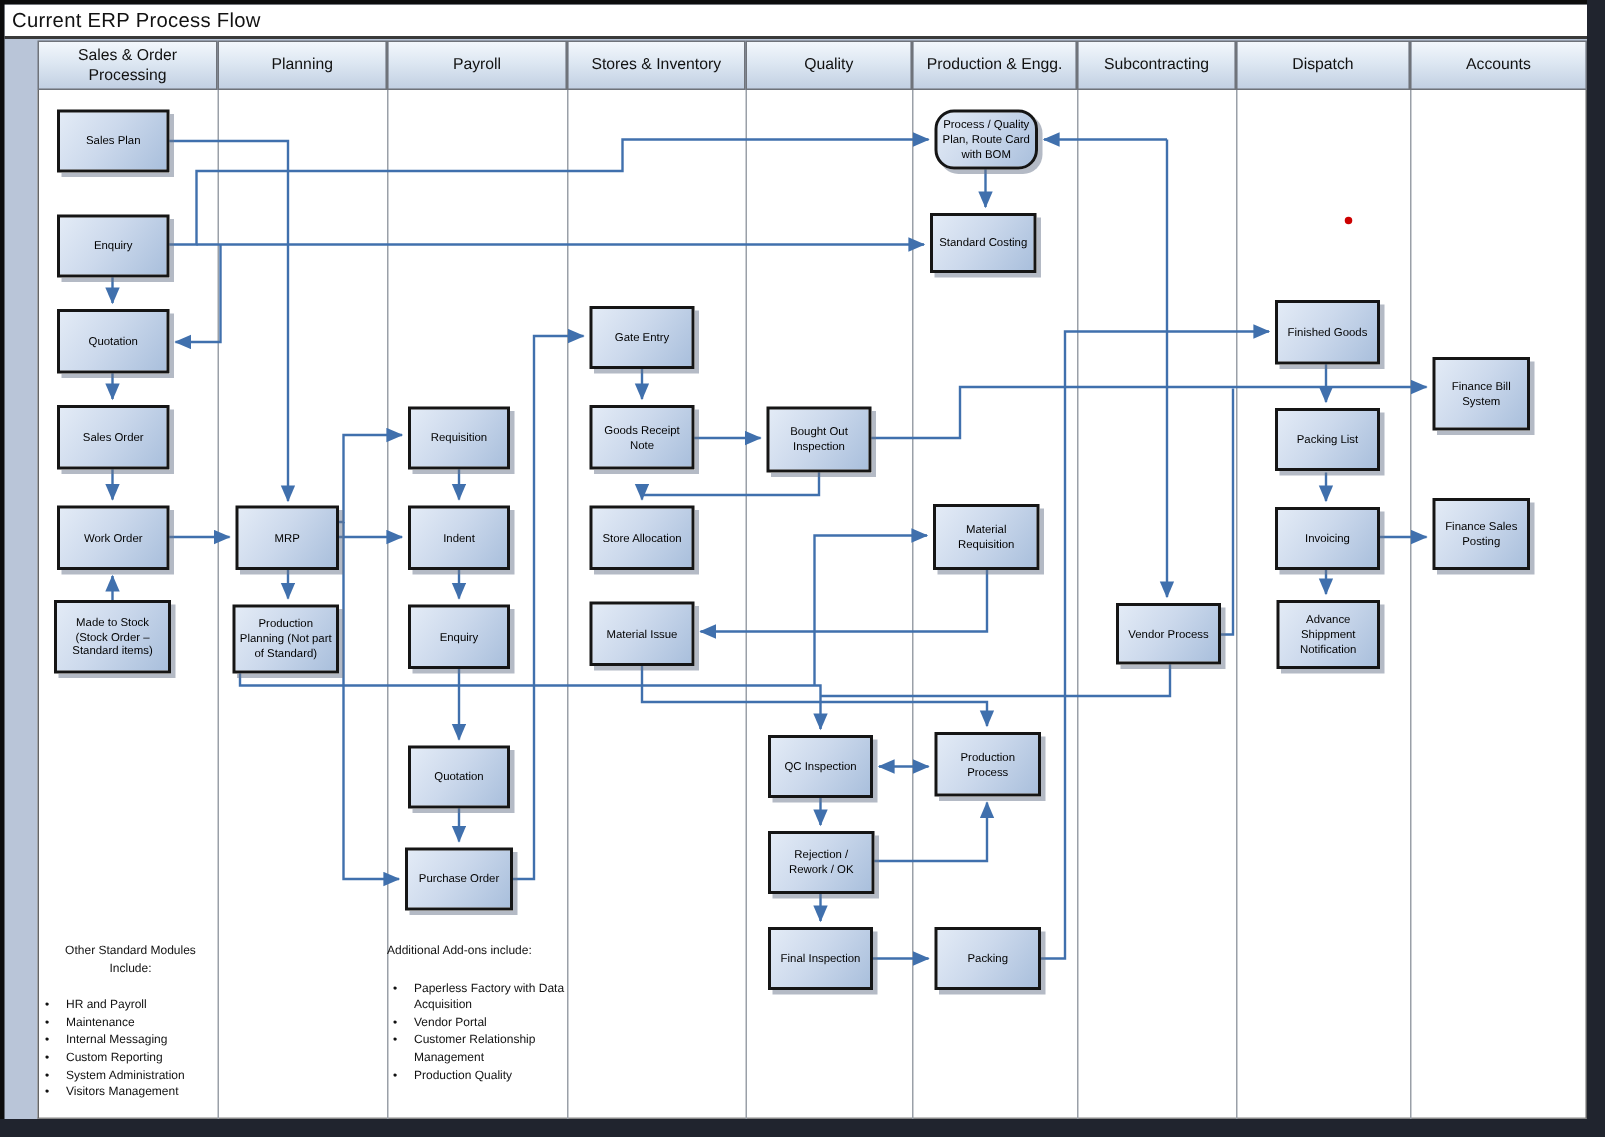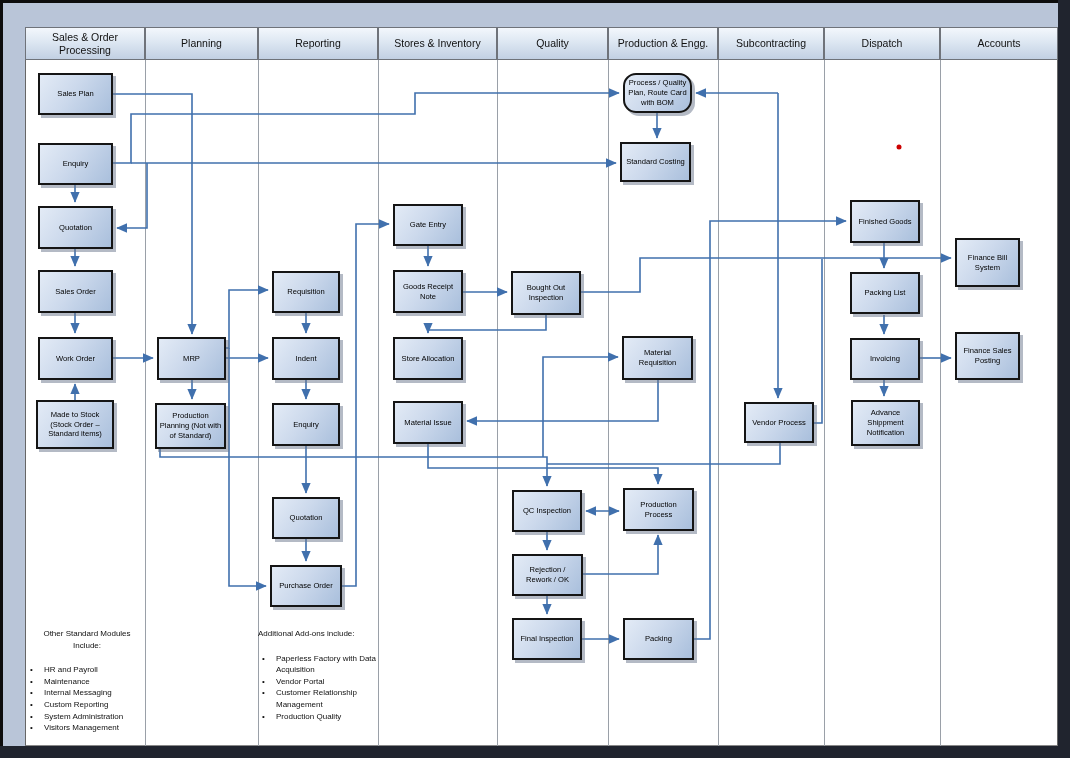--- a/index.html
+++ b/index.html
@@ -28,26 +28,29 @@
   .note .note-title{white-space:pre-line;margin-bottom:13px;}
   .note .note-item{display:flex;}
   .note .bullet{width:14px;text-align:left;padding-left:4px;flex:0 0 14px;}
   .note .item-text{flex:1;}
   svg.wires{position:absolute;left:0;top:0;pointer-events:none;}
 </style>
 </head>
 <body>
 
 <div class="frame">
+  <div class="titlebar">
+    <span>Current ERP Process Flow</span>
+  </div>
   <div class="lane-body"></div>
   <div id="lanes">
       <div class="lane-header" style="left: 25px; width: 120px;">Sales &amp; Order
 Processing</div>
       <div class="lane-header" style="left: 145px; width: 113px;">Planning</div>
-      <div class="lane-header" style="left: 258px; width: 120px;">Reporting</div>
+      <div class="lane-header" style="left: 258px; width: 120px;">Payroll</div>
       <div class="lane-header" style="left: 378px; width: 119px;">Stores &amp; Inventory</div>
       <div class="lane-header" style="left: 497px; width: 111px;">Quality</div>
       <div class="lane-header" style="left: 608px; width: 110px;">Production &amp; Engg.</div>
       <div class="lane-header" style="left: 718px; width: 106px;">Subcontracting</div>
       <div class="lane-header" style="left: 824px; width: 116px;">Dispatch</div>
       <div class="lane-header" style="left: 940px; width: 118px;">Accounts</div>
     </div>
   <div id="dividers">
       <div class="lane-div" style="left: 145px;"></div>
       <div class="lane-div" style="left: 258px;"></div>
@@ -111,21 +114,21 @@
       <circle cx="899" cy="147" r="2.5" fill="#cc0000"></circle>
     </svg>
   <div id="nodes">
       <div class="node" style="left: 38px; top: 73px; width: 75px; height: 42px;">Sales Plan</div>
       <div class="node" style="left: 38px; top: 143px; width: 75px; height: 42px;">Enquiry</div>
       <div class="node" style="left: 38px; top: 206px; width: 75px; height: 43px;">Quotation</div>
       <div class="node" style="left: 38px; top: 270px; width: 75px; height: 43px;">Sales Order</div>
       <div class="node" style="left: 38px; top: 337px; width: 75px; height: 43px;">Work Order</div>
       <div class="node" style="left: 36px; top: 400px; width: 78px; height: 49px;">Made to Stock (Stock Order – Standard items)</div>
       <div class="node" style="left: 157px; top: 337px; width: 69px; height: 43px;">MRP</div>
-      <div class="node" style="left: 155px; top: 403px; width: 71px; height: 46px;">Production Planning (Not with of Standard)</div>
+      <div class="node" style="left: 155px; top: 403px; width: 71px; height: 46px;">Production Planning (Not part of Standard)</div>
       <div class="node" style="left: 272px; top: 271px; width: 68px; height: 42px;">Requisition</div>
       <div class="node" style="left: 272px; top: 337px; width: 68px; height: 43px;">Indent</div>
       <div class="node" style="left: 272px; top: 403px; width: 68px; height: 43px;">Enquiry</div>
       <div class="node" style="left: 272px; top: 497px; width: 68px; height: 42px;">Quotation</div>
       <div class="node" style="left: 270px; top: 565px; width: 72px; height: 42px;">Purchase Order</div>
       <div class="node" style="left: 393px; top: 204px; width: 70px; height: 42px;">Gate Entry</div>
       <div class="node" style="left: 393px; top: 270px; width: 70px; height: 43px;">Goods Receipt Note</div>
       <div class="node" style="left: 393px; top: 337px; width: 70px; height: 43px;">Store Allocation</div>
       <div class="node" style="left: 393px; top: 401px; width: 70px; height: 43px;">Material Issue</div>
       <div class="node" style="left: 511px; top: 271px; width: 70px; height: 44px;">Bought Out Inspection</div>

